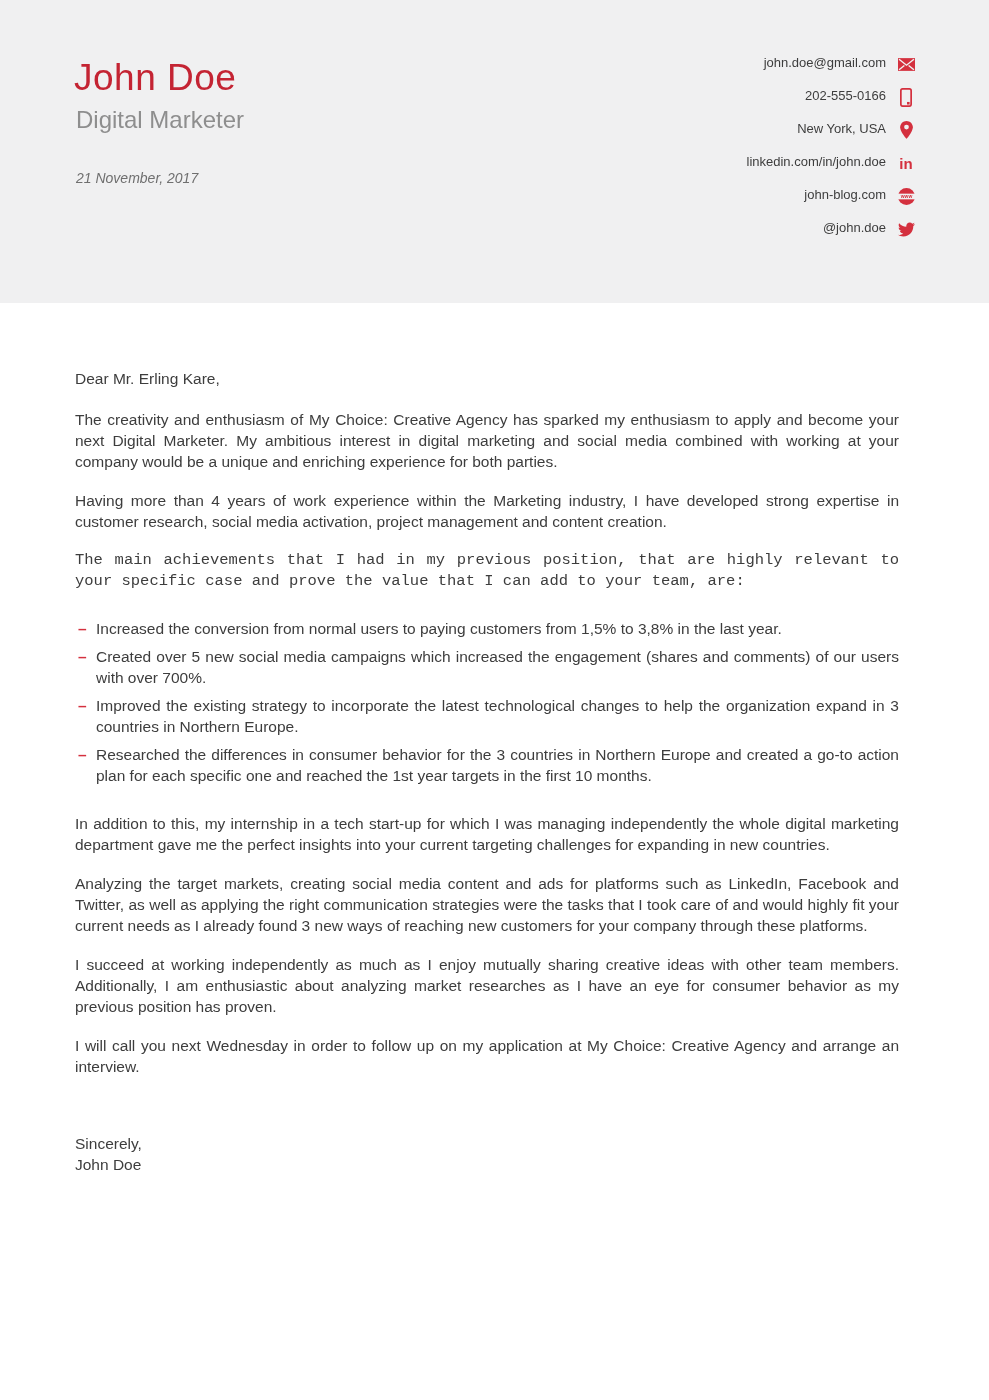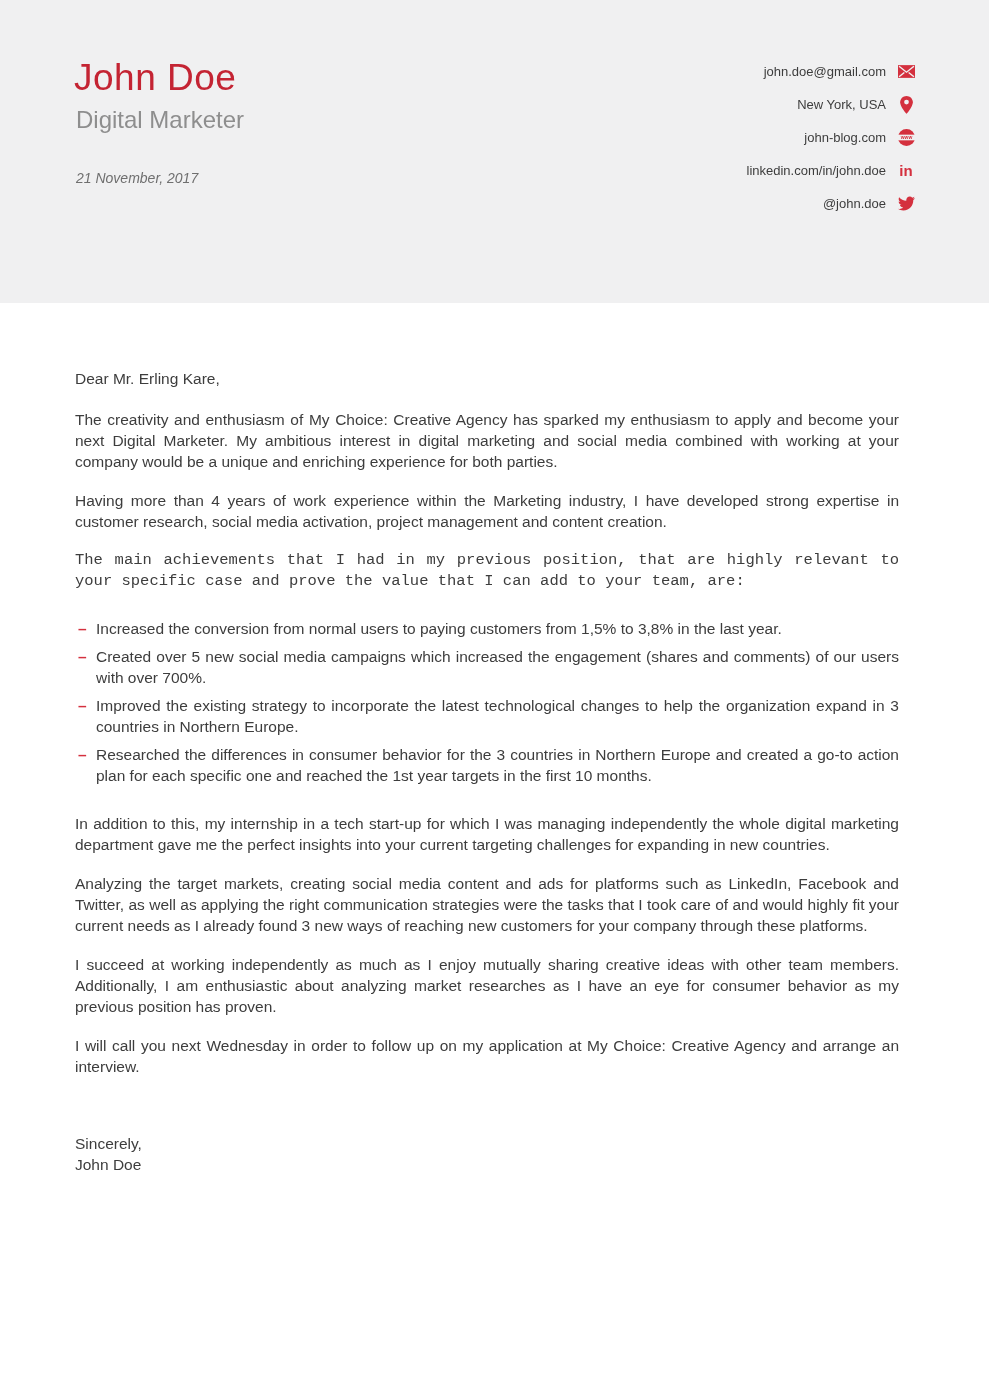--- a/index.html
+++ b/index.html
@@ -25,21 +25,21 @@
     font-size:24px; color:var(--muted);
   }
   .date{
     position:absolute; left:76px; top:170px;
     font-size:14px; font-style:italic; color:var(--date-gray);
   }
   .contacts{
     position:absolute; top:55px; right:74px;
   }
   .contact-row{
-    height:33px; display:flex; align-items:center; justify-content:flex-end; gap:11px;
+    height:33px; display:flex; justify-content:flex-end; gap:11px;
     font-size:13px; color:var(--text);
   }
   .icon{
     width:18px; height:18px; display:flex; align-items:center; justify-content:center;
     color:var(--icon-red); flex:0 0 18px;
   }
   .li-glyph{
     font-size:15px; font-weight:bold; color:var(--icon-red); line-height:1;
   }
   .letter{
@@ -72,46 +72,55 @@
       <div class="contact-row">
         <span class="contact-value">john.doe@gmail.com</span>
         <span class="icon">
           <svg width="17" height="13" viewBox="0 0 24 18" aria-hidden="true">
             <rect width="24" height="18" fill="currentColor"></rect>
             <path d="M1.5 1.5 L12 10 L22.5 1.5 M1.5 16.5 L9 10.5 M22.5 16.5 L15 10.5" stroke="#f0f0f1" stroke-width="2" fill="none"></path>
           </svg>
         </span>
       </div>
 
+      <div class="contact-row">
+        <span class="contact-value">202-555-0166</span>
+        <span class="icon">
+          <svg width="12" height="19" viewBox="0 0 14 22" aria-hidden="true">
+            <rect x="1" y="1" width="12" height="20" rx="2" fill="none" stroke="currentColor" stroke-width="2"></rect>
+            <rect x="8.2" y="16.2" width="3" height="3" fill="currentColor"></rect>
+          </svg>
+        </span>
+      </div>
 
       <div class="contact-row">
         <span class="contact-value">New York, USA</span>
         <span class="icon">
           <svg width="13" height="18" viewBox="0 0 24 34" aria-hidden="true">
             <path d="M12 0C5.4 0 0 5.4 0 12c0 9 12 22 12 22s12-13 12-22C24 5.4 18.6 0 12 0z" fill="currentColor"></path>
             <circle cx="12" cy="11.5" r="4.5" fill="#f0f0f1"></circle>
           </svg>
         </span>
       </div>
 
       <div class="contact-row">
+        <span class="contact-value">linkedin.com/in/john.doe</span>
+        <span class="icon">
+          <span class="li-glyph">in</span>
+        </span>
+      </div>
+
+      <div class="contact-row">
         <span class="contact-value">john-blog.com</span>
         <span class="icon">
           <svg width="17" height="17" viewBox="0 0 24 24" aria-hidden="true">
             <circle cx="12" cy="12" r="12" fill="currentColor"></circle>
             <rect x="0" y="8" width="24" height="8" fill="#f0f0f1"></rect>
             <text x="12" y="14.5" text-anchor="middle" font-size="7" font-weight="bold" fill="currentColor">www</text>
           </svg>
-        </span>
-      </div>
-
-      <div class="contact-row">
-        <span class="contact-value">linkedin.com/in/john.doe</span>
-        <span class="icon">
-          <span class="li-glyph">in</span>
         </span>
       </div>
 
       <div class="contact-row">
         <span class="contact-value">@john.doe</span>
         <span class="icon">
           <svg width="17" height="17" viewBox="0 0 24 24" aria-hidden="true">
             <path fill="currentColor" d="M23.954 4.569c-.885.389-1.83.654-2.825.775 1.014-.611 1.794-1.574 2.163-2.723-.951.555-2.005.959-3.127 1.184-.896-.959-2.173-1.559-3.591-1.559-2.717 0-4.92 2.203-4.92 4.917 0 .39.045.765.127 1.124C7.691 8.094 4.066 6.13 1.64 3.161c-.427.722-.666 1.561-.666 2.475 0 1.71.87 3.213 2.188 4.096-.807-.026-1.566-.248-2.228-.616v.061c0 2.385 1.693 4.374 3.946 4.827-.413.111-.849.171-1.296.171-.314 0-.615-.03-.916-.086.631 1.953 2.445 3.377 4.604 3.417-1.68 1.319-3.809 2.105-6.102 2.105-.39 0-.779-.023-1.17-.067 2.189 1.394 4.768 2.209 7.557 2.209 9.054 0 13.999-7.496 13.999-13.986 0-.209 0-.42-.015-.63.961-.689 1.8-1.56 2.46-2.548l-.047-.02z"></path>
           </svg>
         </span>

